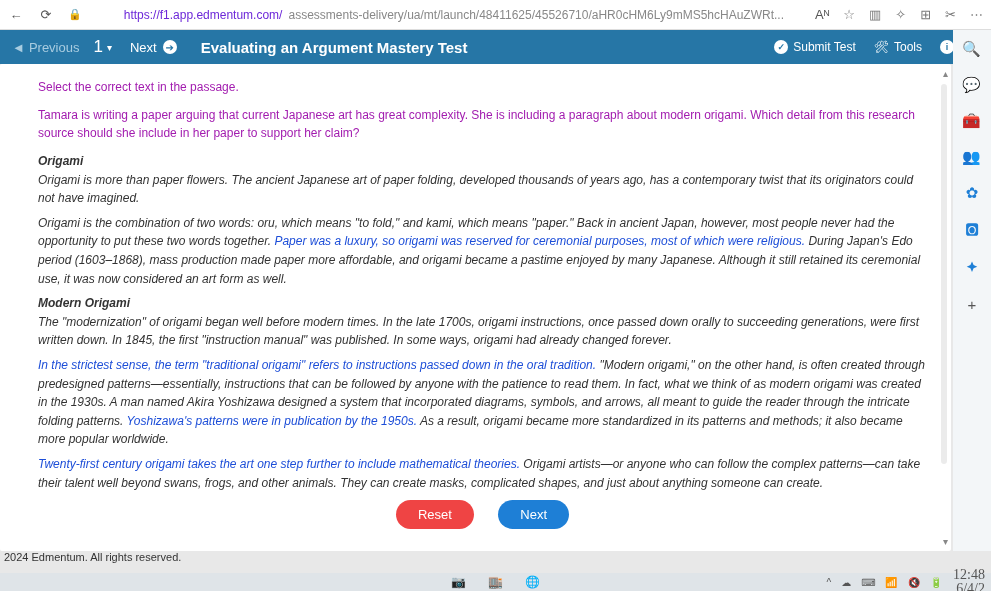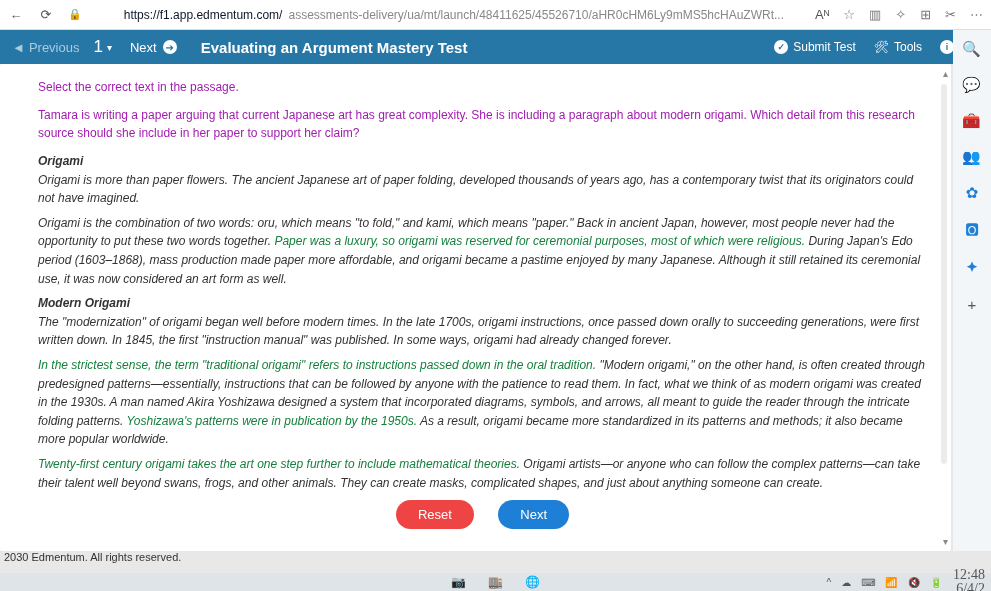--- a/index.html
+++ b/index.html
@@ -26,21 +26,21 @@
     .browser-bar .nav-ico { width: 16px; text-align: center; cursor: pointer; }
     .url-box {
       flex: 1;
       display: flex;
       align-items: center;
       gap: 6px;
       color: #888;
       font-size: 12px;
     }
     .url-box .lock { font-size: 11px; }
-    .url-dark { color: #0f172a; padding-left: 36px; }
+    .url-dark { color: #6d28d9; padding-left: 36px; }
     .browser-actions { display: flex; gap: 14px; color: #777; }
     
     .app-header {
       height: 34px;
       background: #2676a6;
       display: flex;
       align-items: center;
       color: #fff;
       padding: 0 12px;
       font-size: 13px;
@@ -70,21 +70,21 @@
       background: #fff;
       border-radius: 2px;
       padding: 10px 24px 6px 38px;
     }
     .prompt { font-size: 12px; color: #a21caf; line-height: 1.5; }
     .prompt .direction { margin: 4px 0 10px; }
     .context { margin-bottom: 10px; }
     .passage { font-size: 12px; color: #333; line-height: 1.55; }
     .passage h4 { font-weight: bold; margin-top: 6px; margin-bottom: 0; font-size: 12px; font-style: italic; }
     .passage p { margin-bottom: 6px; font-style: italic; }
-    .sel { color: #15803d; cursor: pointer; }
+    .sel { color: #1d4ed8; cursor: pointer; }
     .action-row { text-align: center; margin-top: 8px; }
     .btn {
       display: inline-block; padding: 7px 22px; border-radius: 18px;
       font-size: 13px; color: #fff; margin: 0 10px; cursor: pointer; border: none;
     }
     .btn-reset { background: #ef4444; text-align: center; }
     .btn-next  { background: #1e7fd6; }
     .scrollbar {
       position: absolute; right: 4px; top: 20px; width: 6px; height: 78%;
       background: rgba(0,0,0,0.08); border-radius: 4px;
@@ -205,21 +205,21 @@
       <span> Origami artists—or anyone who can follow the complex patterns—can take their talent well beyond swans, frogs, and other animals. They can create masks, complicated shapes, and just about anything someone can create.</span>
     </p>
   </div>
 
   <div class="action-row">
     <button class="btn btn-reset">Reset</button>
     <button class="btn btn-next">Next</button>
   </div>
 </div>
 
-<div class="footer">2030 Edmentum. All rights reserved.</div>
+<div class="footer">2024 Edmentum. All rights reserved.</div>
 
 <div class="taskbar">
   <div class="center-icons">
     <span>📷</span>
     <span>🏬</span>
     <span>🌐</span>
   </div>
   <span>^</span>
   <span>☁</span>
   <span>⌨</span>

